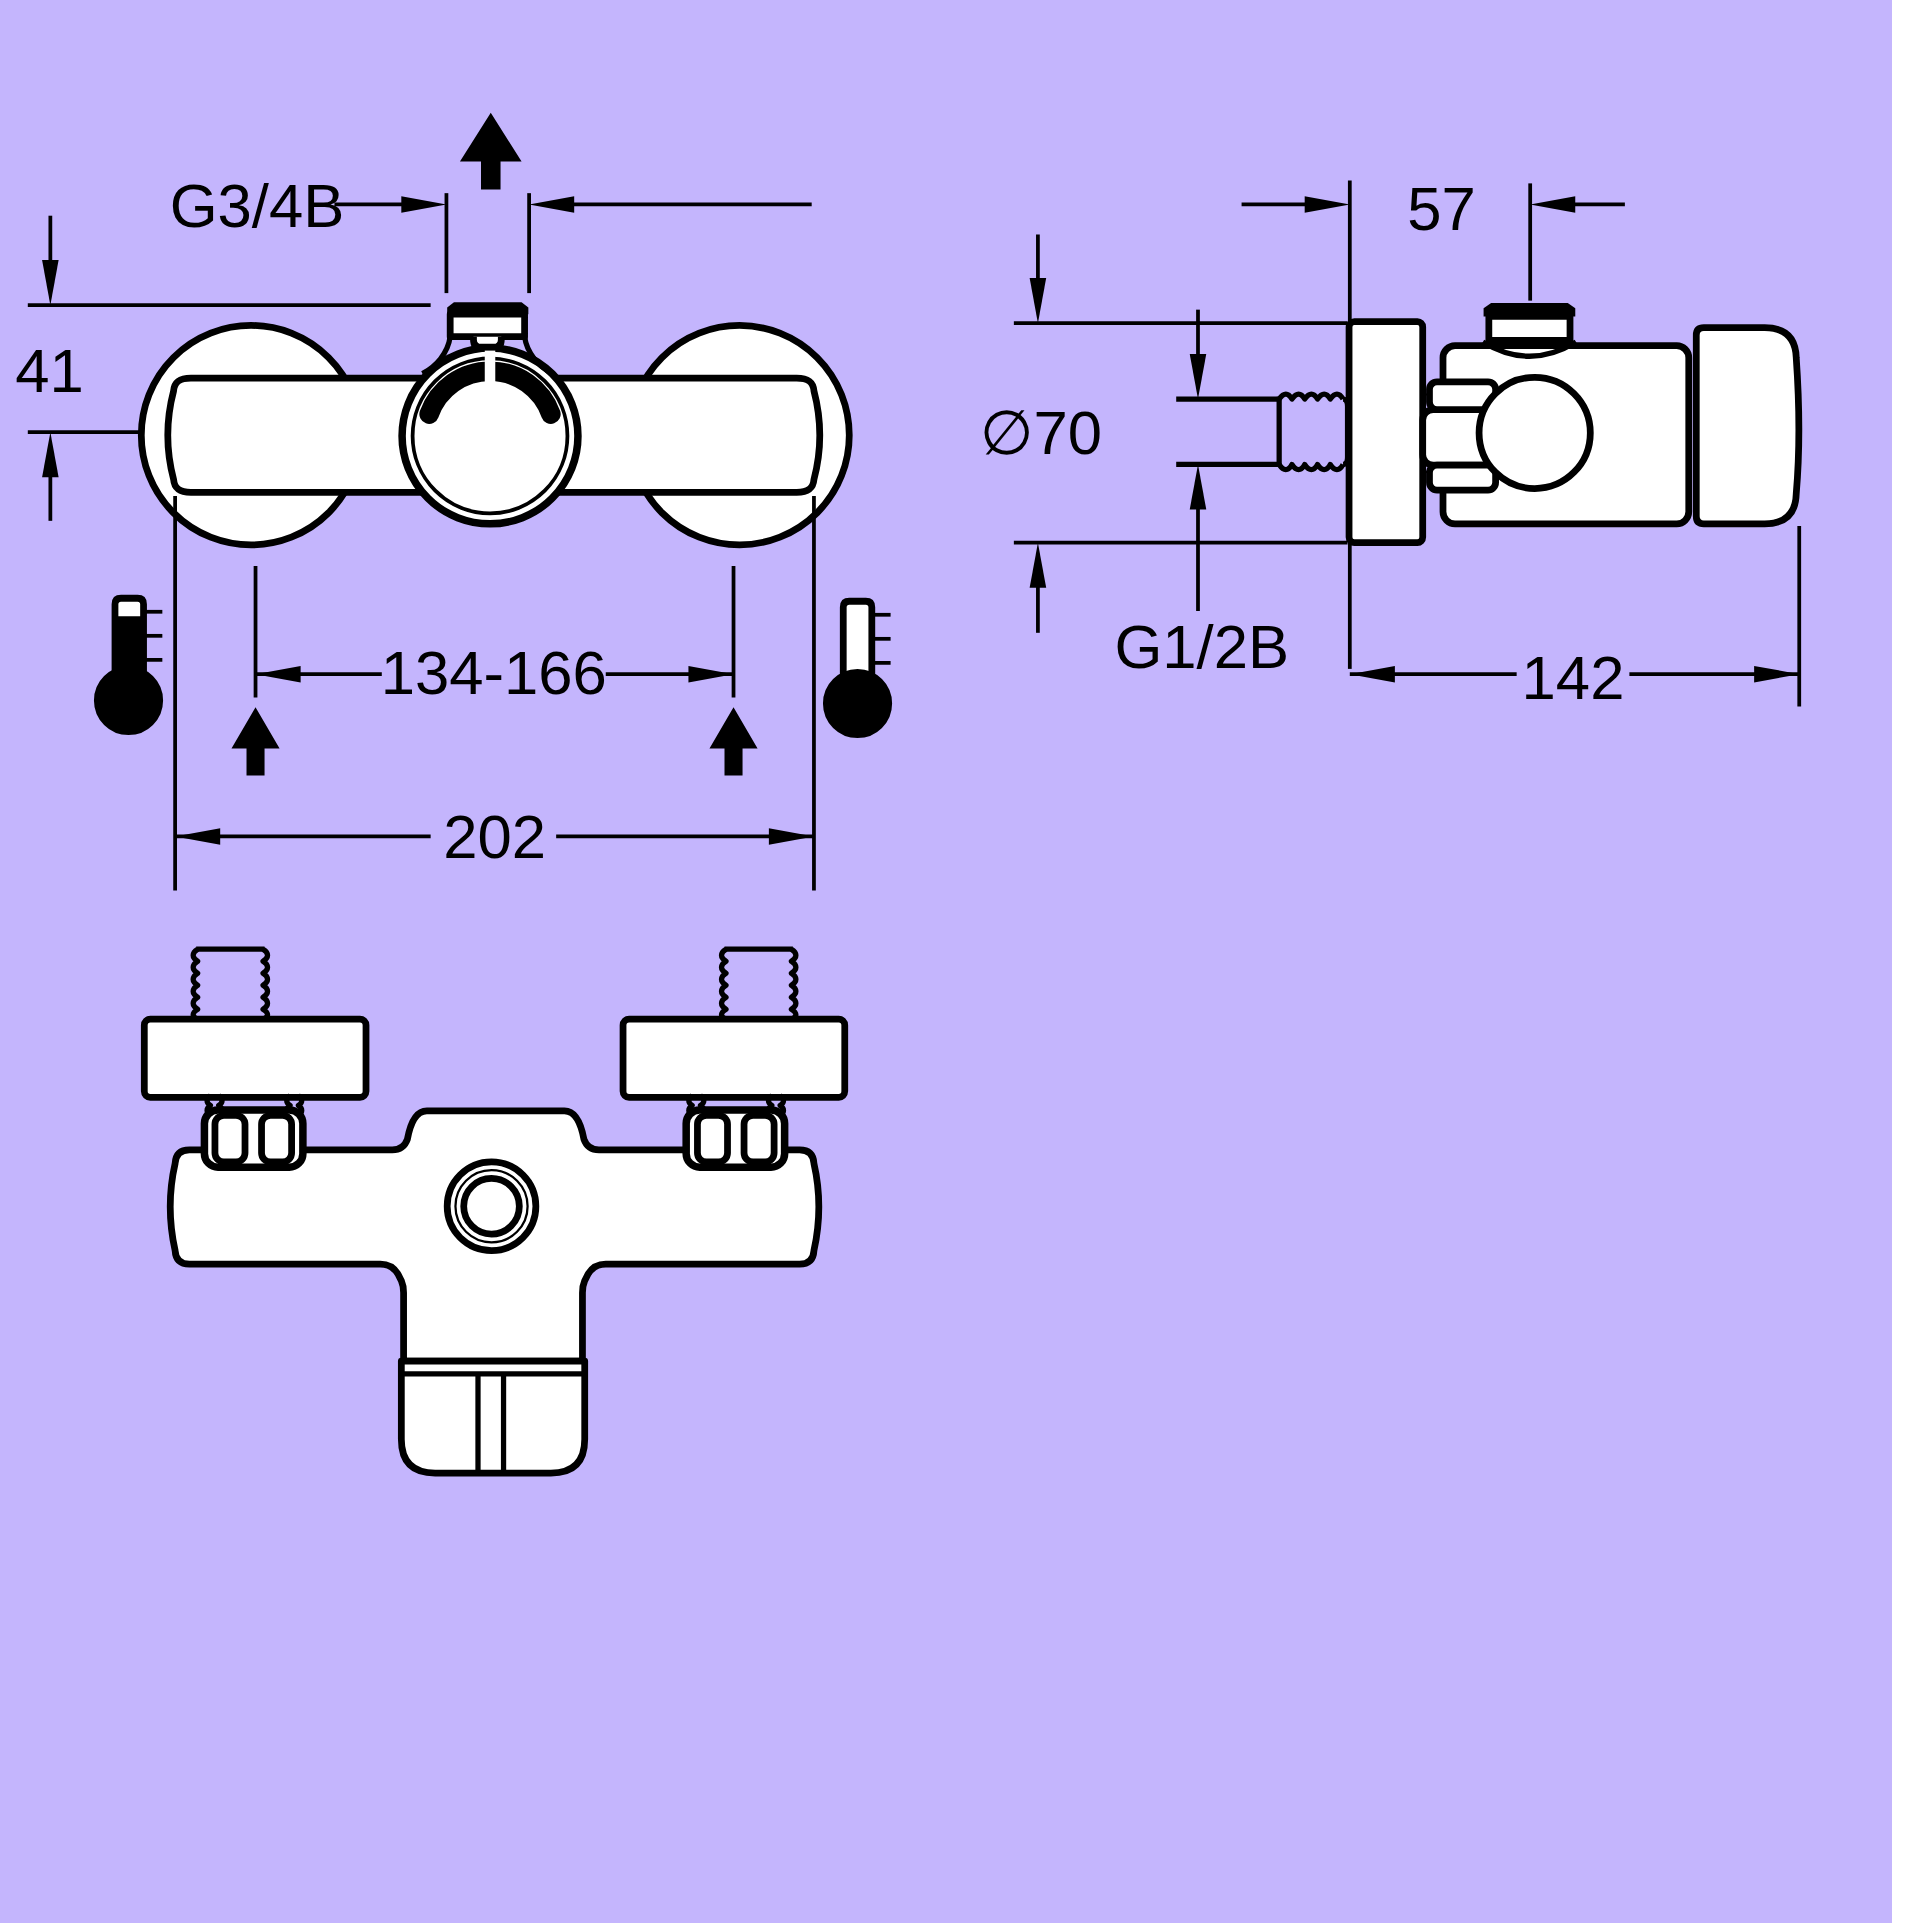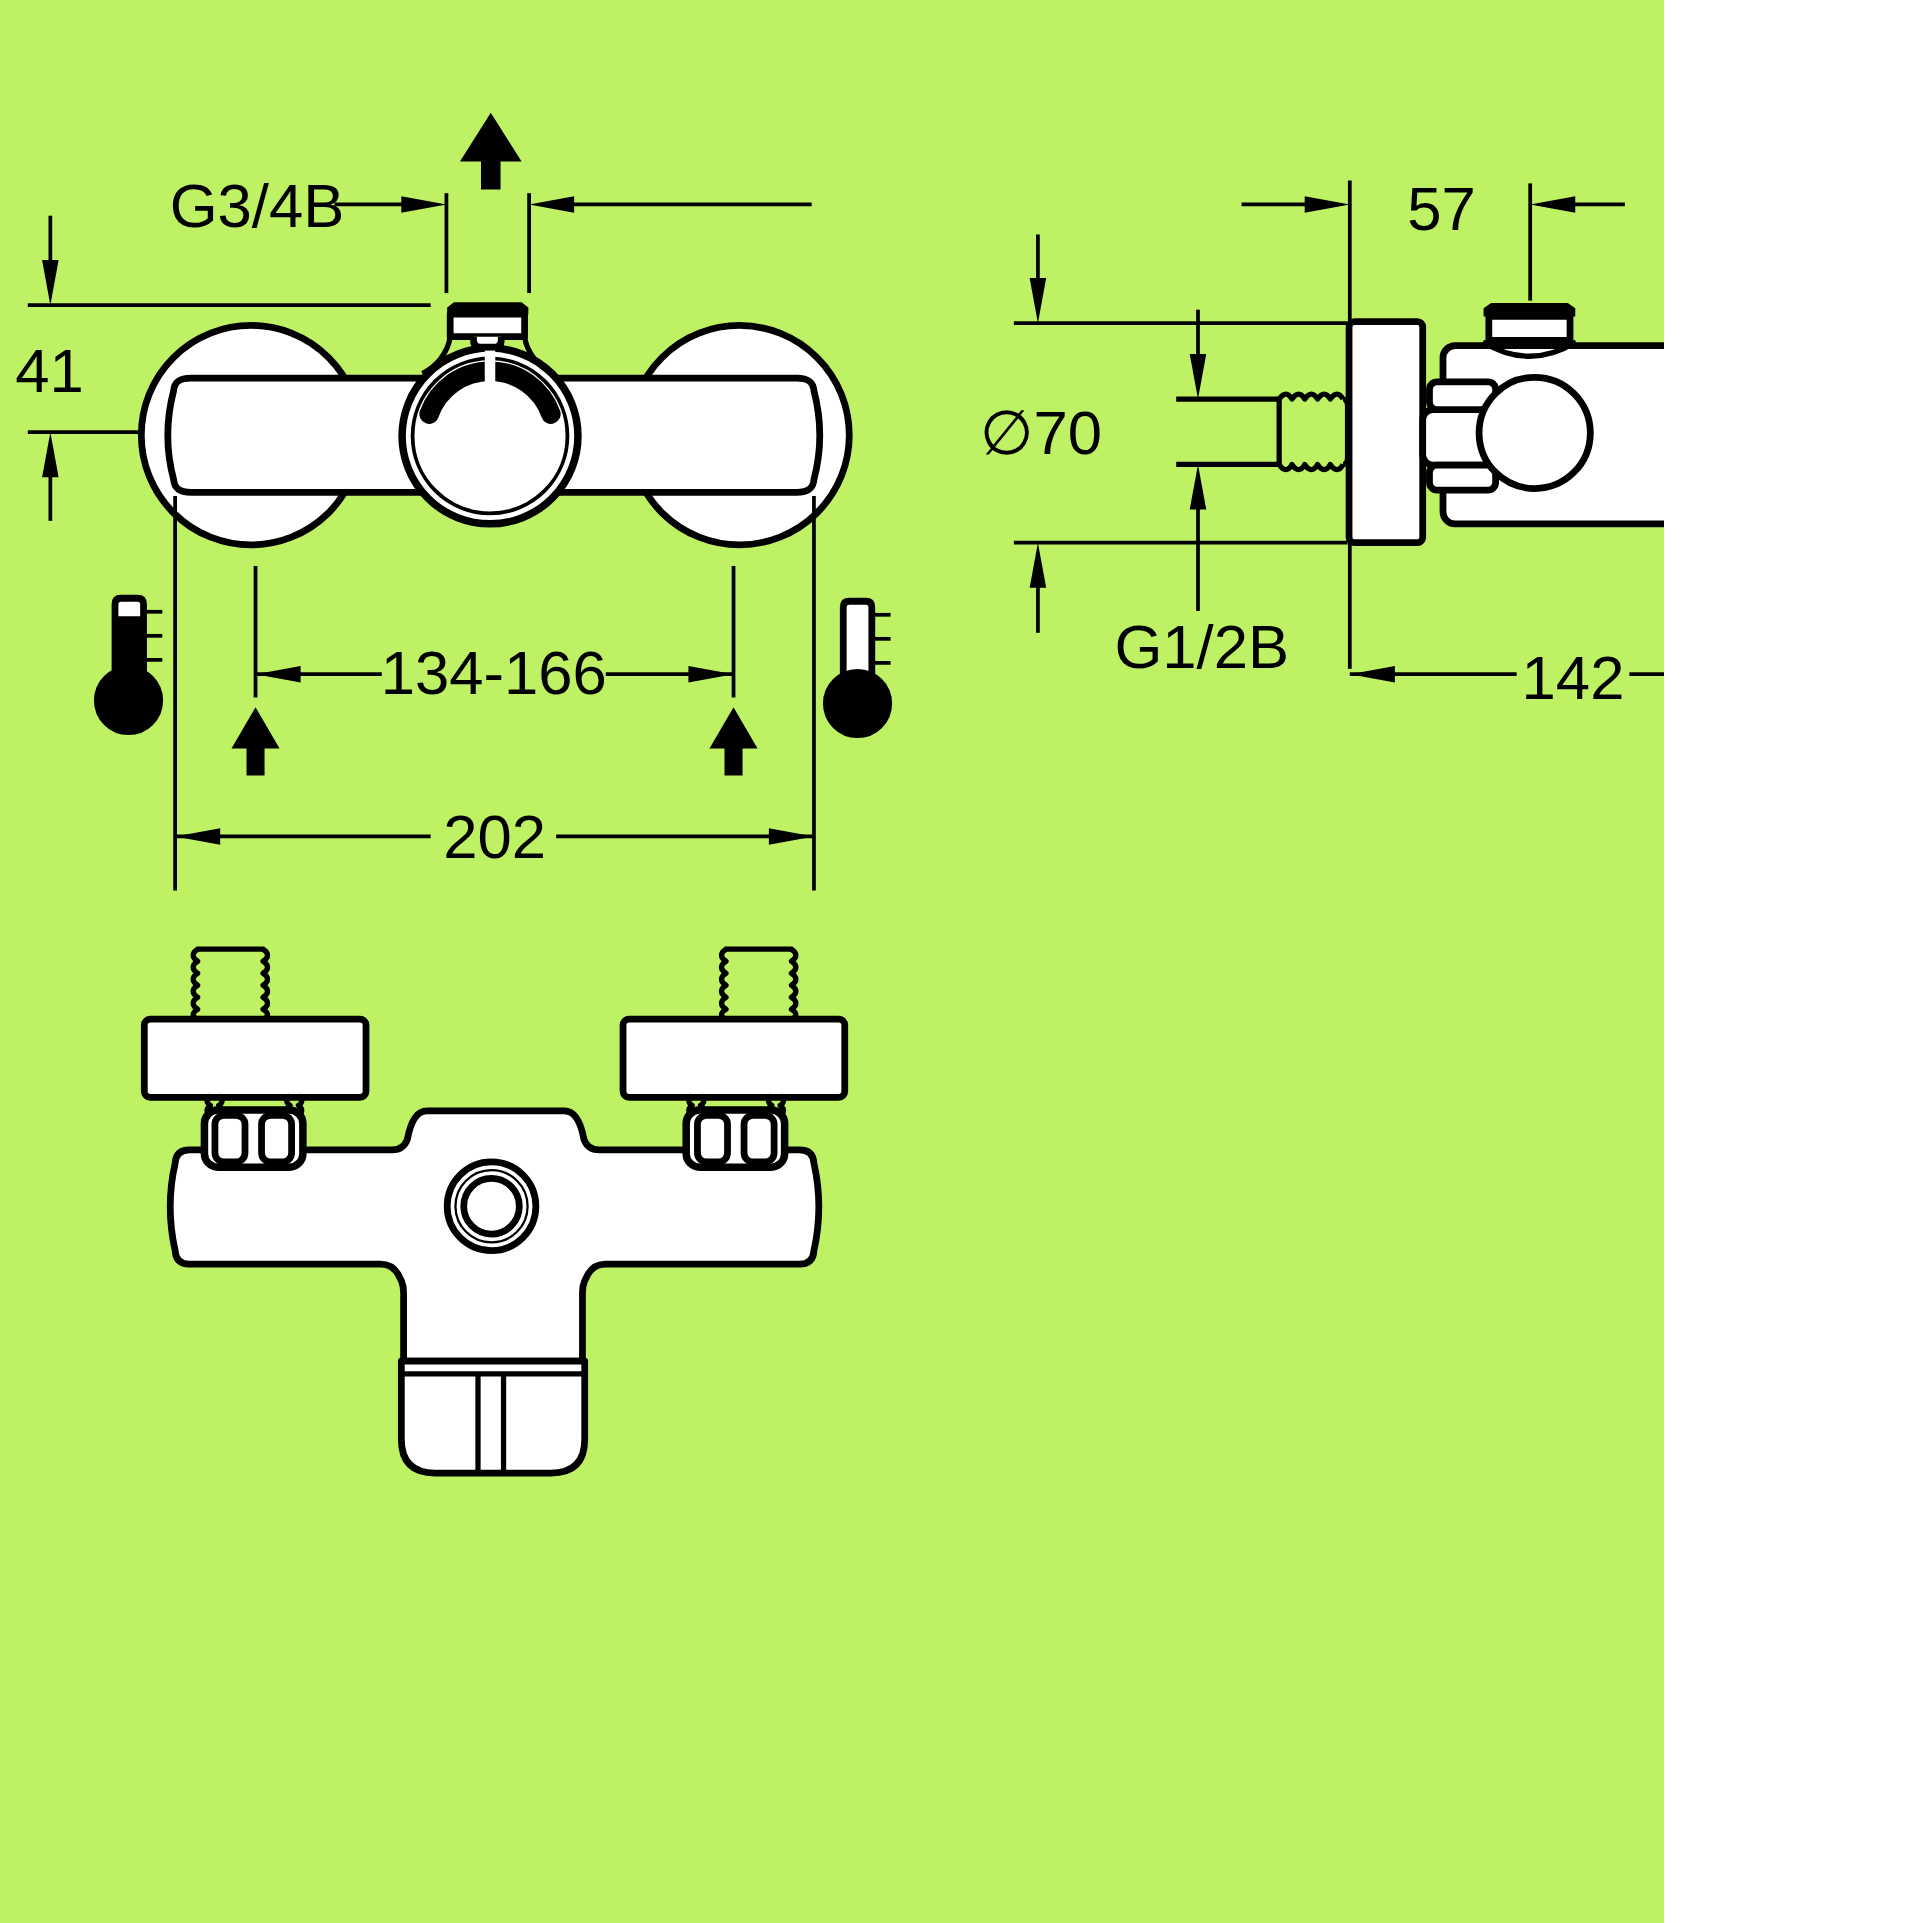--- a/index.html
+++ b/index.html
@@ -1,16 +1,16 @@
 <!DOCTYPE html>
 <html style="font-size:12px"><head>
 <meta charset="utf-8">
 <style>
   html,body{margin:0;padding:0;background:#fff;}
-  #canvas{position:relative;width:1664px;height:1924px;background:#bef264;overflow:hidden;}
+  #canvas{position:relative;width:1892px;height:1924px;background:#c4b5fd;overflow:hidden;}
   svg{position:absolute;left:0;top:0;}
   .outline{fill:#ffffff;stroke:#000;stroke-width:9;stroke-linejoin:round;}
   .outline-bold{fill:#ffffff;stroke:#000;stroke-width:10;stroke-linejoin:round;}
   .outline-med{fill:none;stroke:#000;stroke-width:7;stroke-linejoin:round;}
   .outline-thin{fill:none;stroke:#000;stroke-width:5;}
   .solid{fill:#000;stroke:none;}
   .dim{fill:none;stroke:#000;stroke-width:5;stroke-linecap:butt;}
   .arrow{fill:#000;stroke:none;}
   .dim-label{font-family:"Liberation Sans","DejaVu Sans",sans-serif;font-size:82px;fill:#000;text-anchor:middle;}
   .whiteline{stroke:#fff;stroke-width:14;fill:none;}

